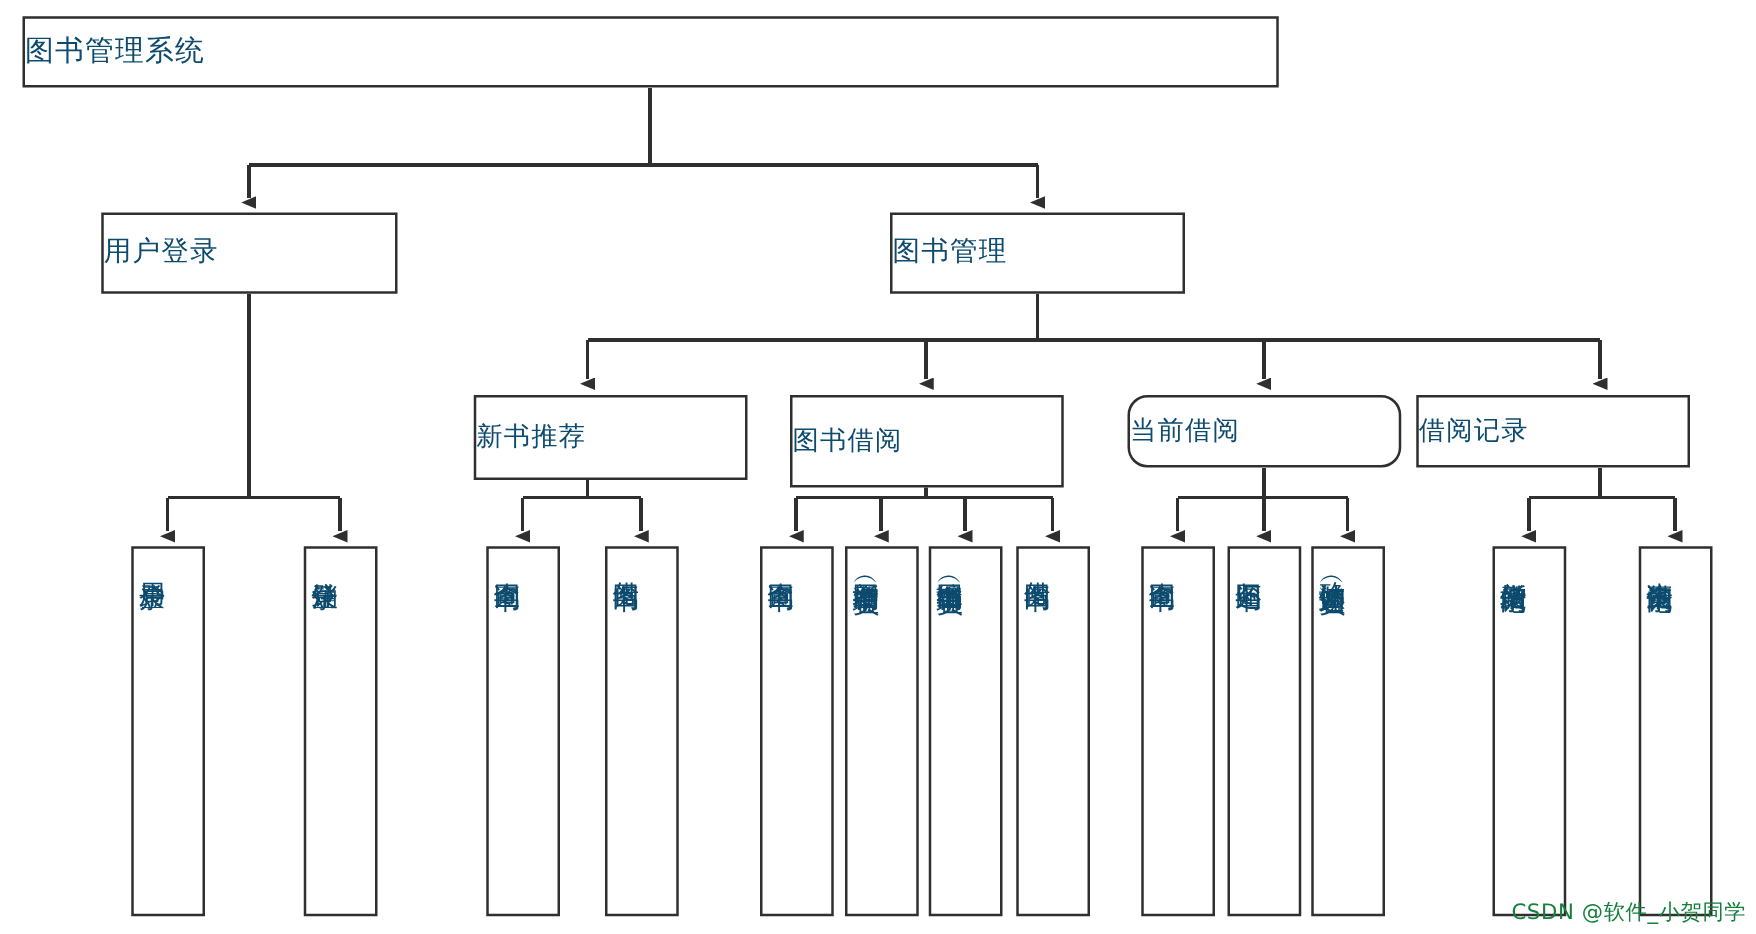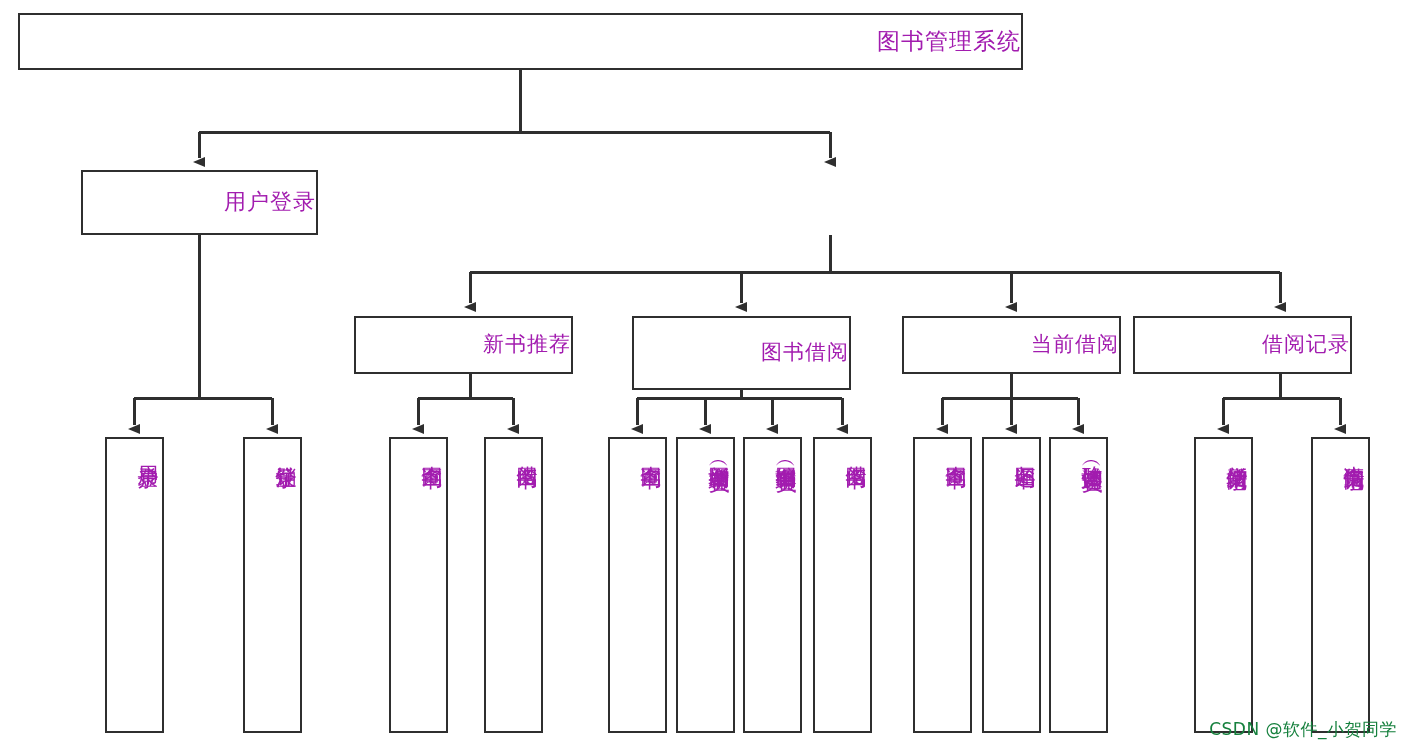--- a/index.html
+++ b/index.html
@@ -26,23 +26,23 @@
     height: 747px;
     pointer-events: none;
   }
   .node {
     position: absolute;
     box-sizing: border-box;
     background: #ffffff;
     border: 2px solid #2f2f2f;
     display: flex;
     align-items: center;
-    justify-content: flex-end;
+    justify-content: flex-start;
     text-align: center;
-    color: #a21caf;
+    color: #0c4a6e;
     z-index: 2;
   }
   .node.root {
     font-size: 23px;
   }
   .node.lvl2 {
     font-size: 22px;
   }
   .node.lvl3 {
     font-size: 21px;
@@ -131,28 +131,31 @@
     </g>
   </svg>
 
   <div class="node root" style="left:18px; top:13px; width:1005px; height:57px;">
     <span class="hlabel">图书管理系统</span>
   </div>
 
   <div class="node lvl2" style="left:81px; top:170px; width:237px; height:65px;">
     <span class="hlabel">用户登录</span>
   </div>
-
-  <div class="node lvl3" style="left:354px; top:316px; width:219px; height:58px;">
+  <div class="node lvl2" style="left:712px; top:170px; width:236px; height:65px;">
+    <span class="hlabel">图书管理</span>
+  </div>
+
+  <div class="node lvl3" style="left:379px; top:316px; width:219px; height:68px;">
     <span class="hlabel">新书推荐</span>
   </div>
   <div class="node lvl3" style="left:632px; top:316px; width:219px; height:74px;">
     <span class="hlabel">图书借阅</span>
   </div>
-  <div class="node lvl3" style="left:902px; top:316px; width:219px; height:58px;">
+  <div class="node lvl3" style="left:902px; top:316px; width:219px; height:58px;border-radius:16px;">
     <span class="hlabel">当前借阅</span>
   </div>
   <div class="node lvl3" style="left:1133px; top:316px; width:219px; height:58px;font-family:Liberation Serif, serif;">
     <span class="hlabel">借阅记录</span>
   </div>
 
   <div class="node leaf" style="left:105px; top:437px; width:59px; height:296px;">
     <span class="vlabel">用户登录</span>
   </div>
   <div class="node leaf" style="left:243px; top:437px; width:59px; height:296px;">

